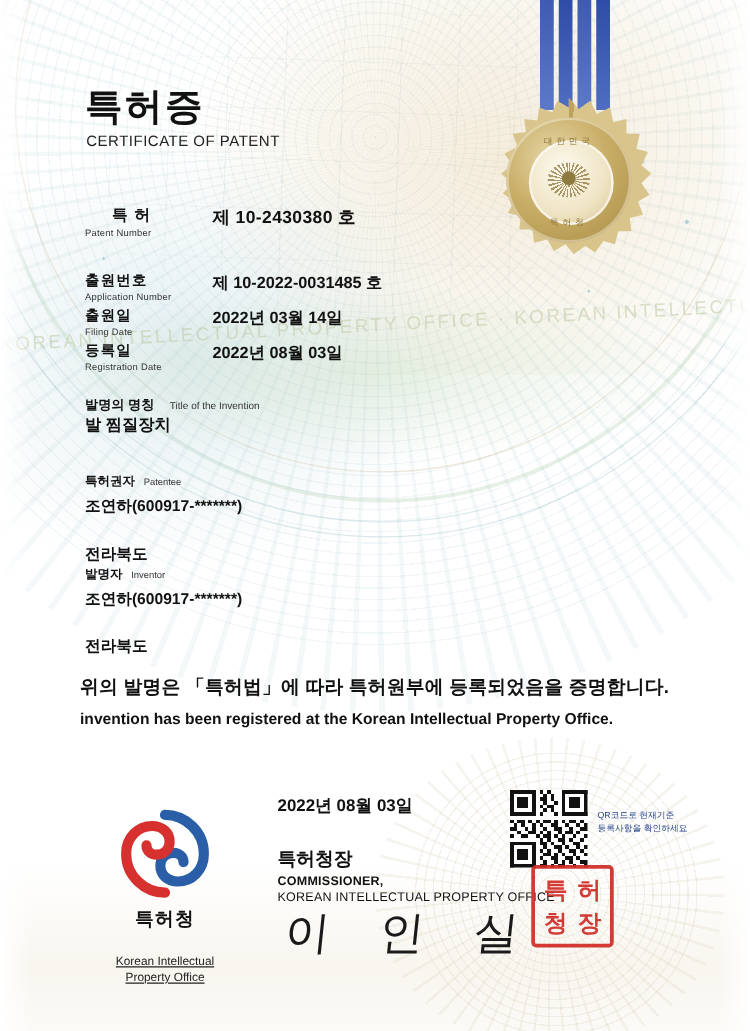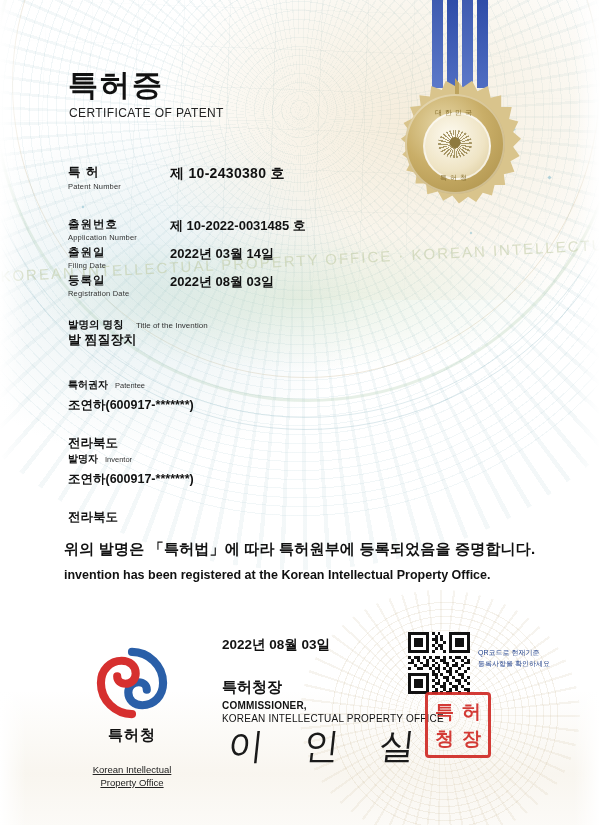--- a/index.html
+++ b/index.html
@@ -326,21 +326,21 @@
     <div class="seal-text-top">대한민국</div>
     <div class="seal-emblem"></div>
     <div class="seal-text-bottom">특허청</div>
   </div>
 
   <div class="content">
 
     <div class="title-ko">특허증</div>
     <div class="title-en">CERTIFICATE OF PATENT</div>
 
-    <div class="lbl-col" style="top:164px;">
+    <div class="lbl-col" style="top:164px;text-align:right;">
       <div class="f-label-ko">특 허</div>
       <div class="f-label-en">Patent Number</div>
     </div>
     <div class="val-col f-value-lg" style="top:165px;">제 10-2430380 호</div>
 
     <div class="lbl-col" style="top:217px;">
       <div class="f-label-ko" style="font-size:11.5px;">출원번호</div>
       <div class="f-label-en">Application Number</div>
     </div>
     <div class="val-col f-value" style="top:217px;">제 10-2022-0031485 호</div>

